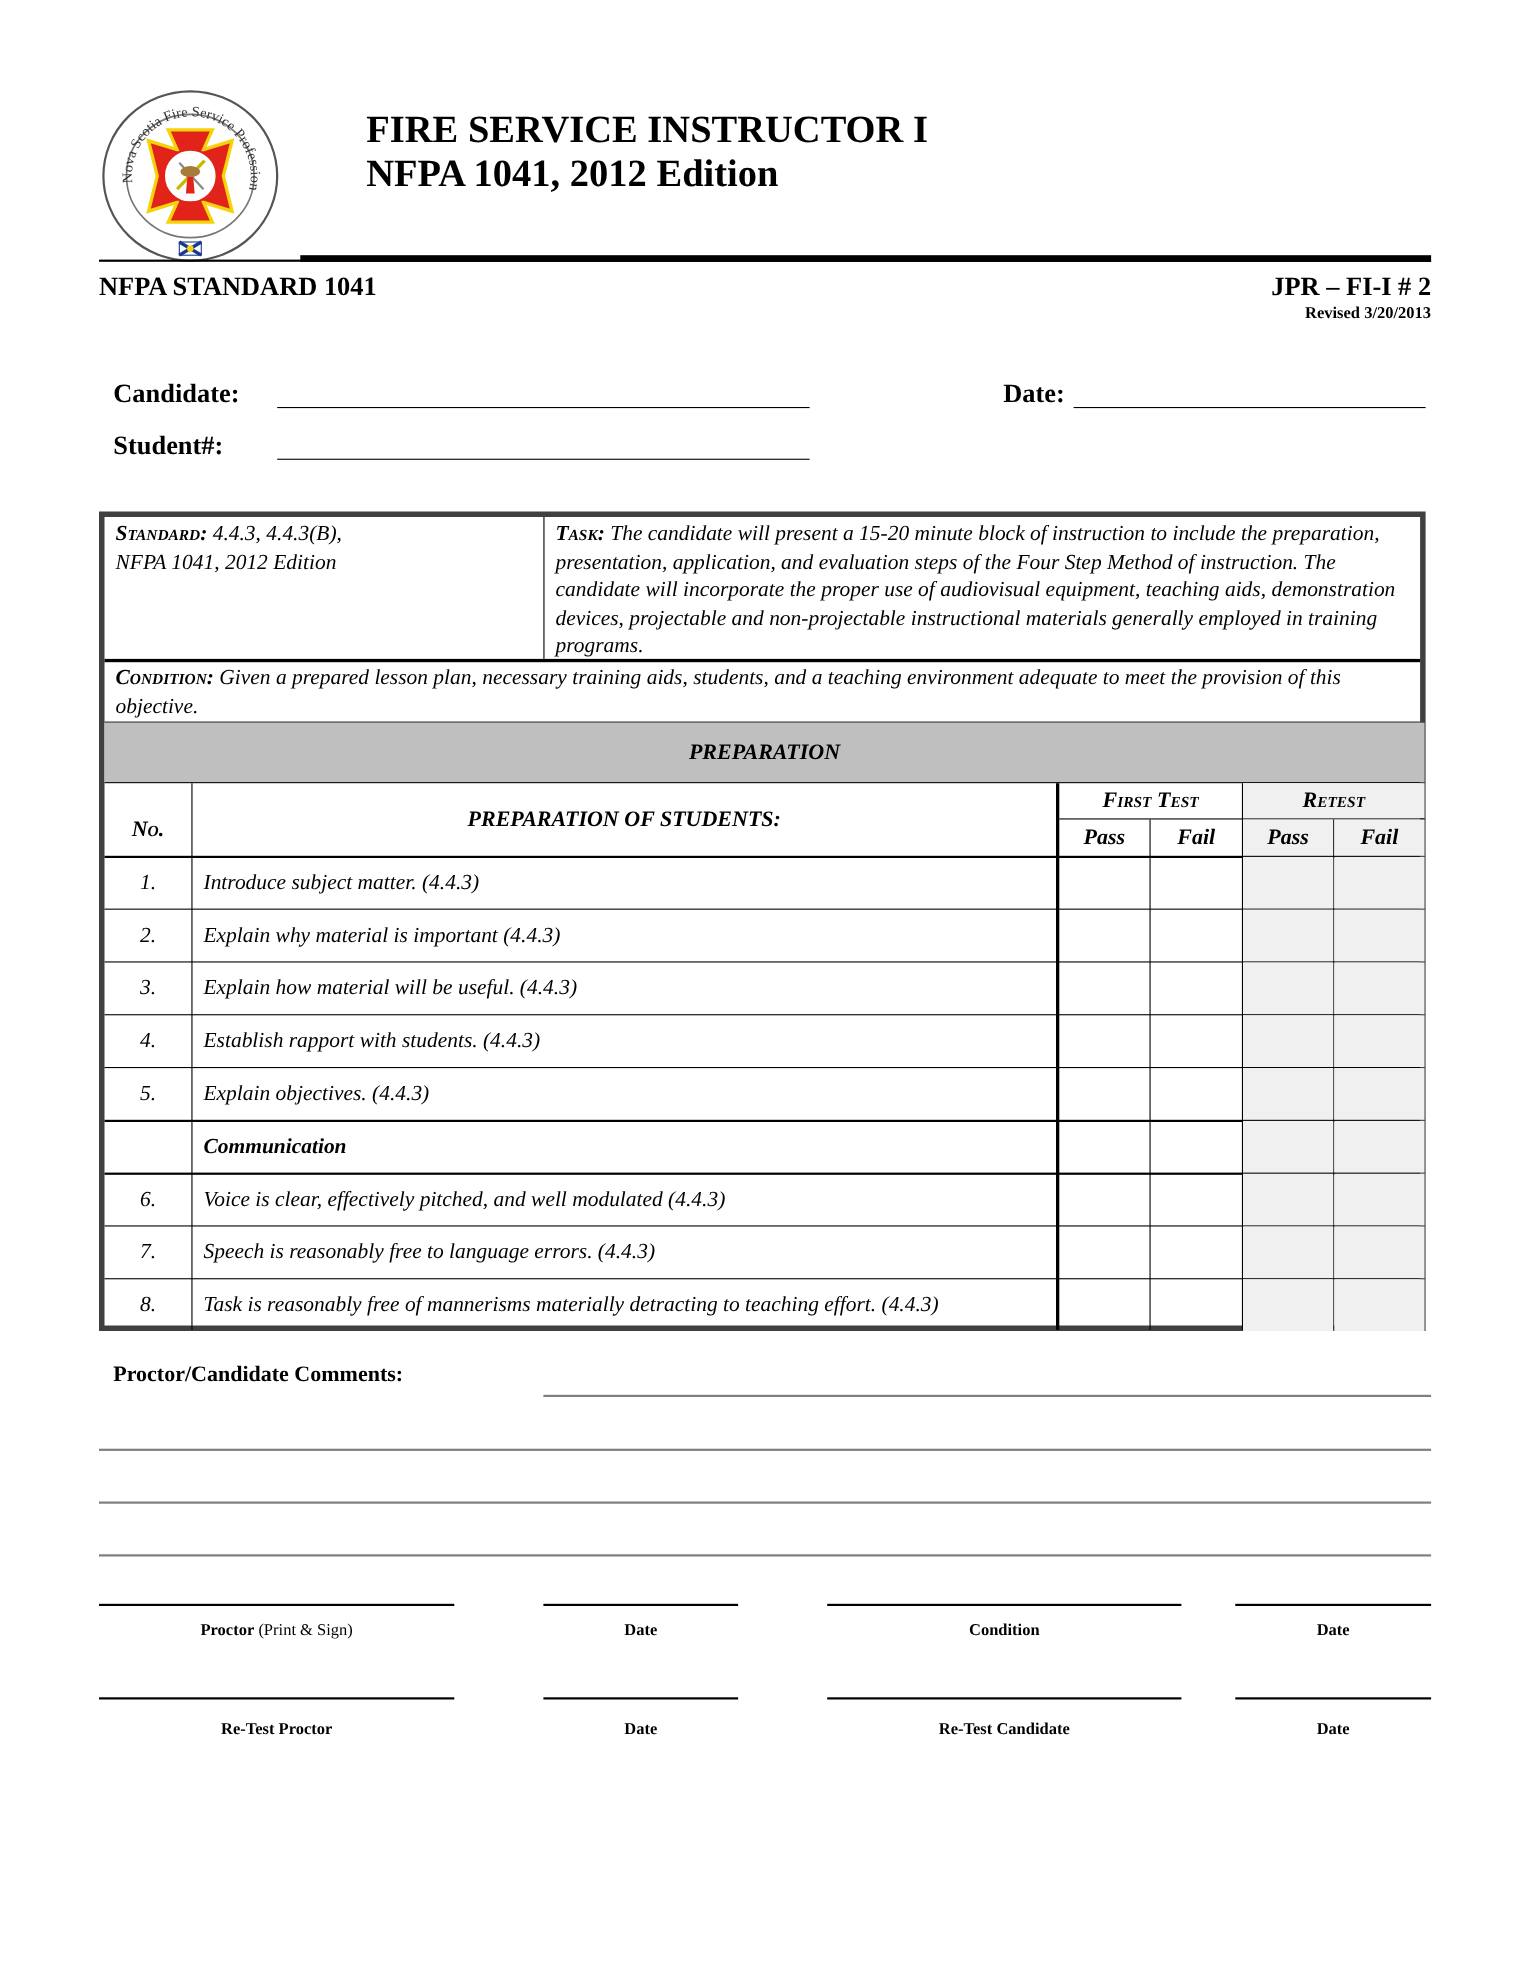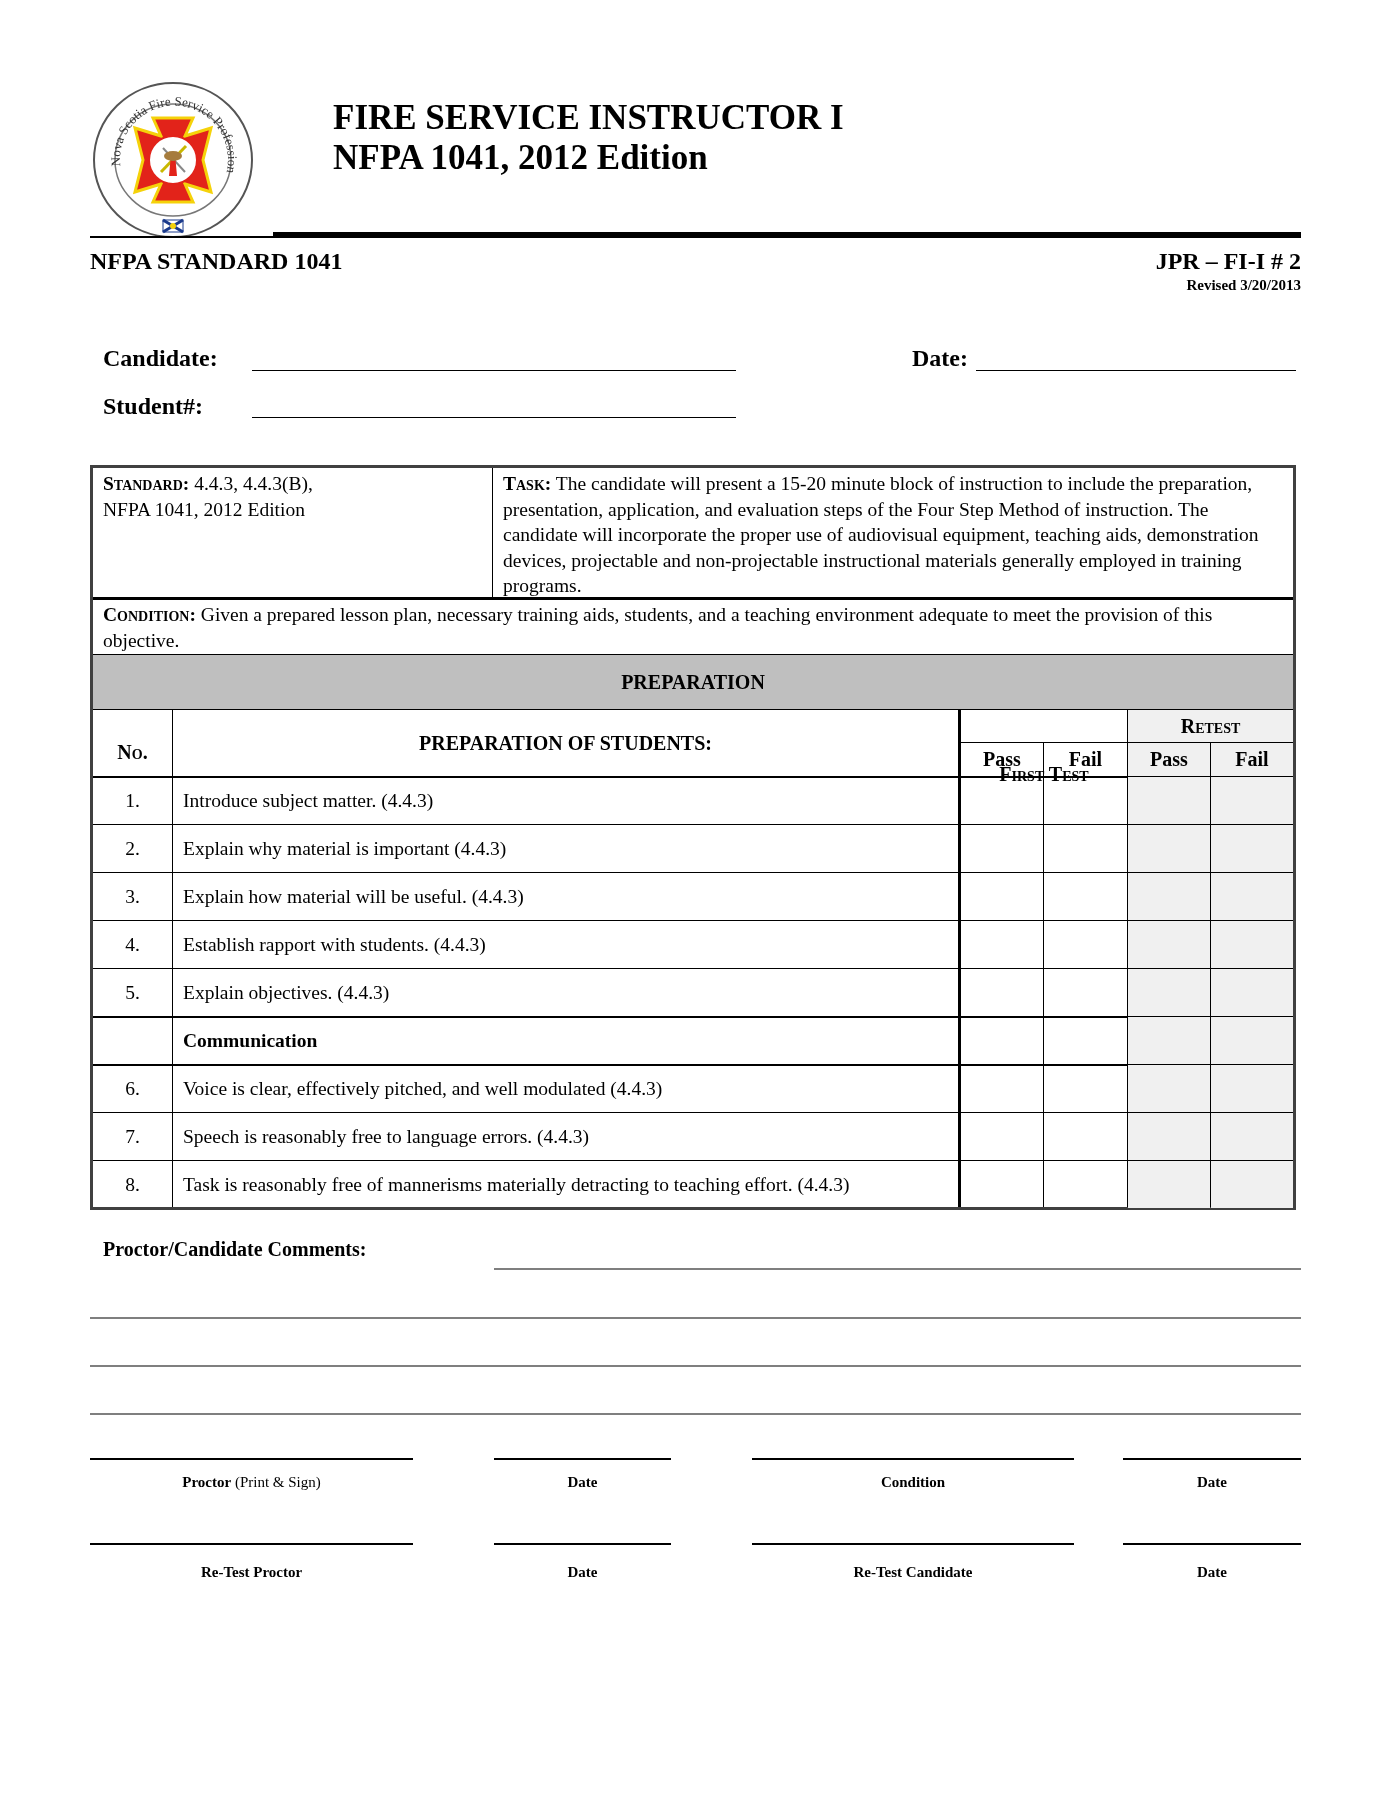--- a/index.html
+++ b/index.html
@@ -8,21 +8,21 @@
   .logo{left:91px;top:80px;width:165px;height:160px;}
   .title{left:333px;font-weight:bold;font-size:35px;line-height:40px;white-space:nowrap;}
   .rule-thin{left:90px;top:236px;width:1211px;height:2px;background:#000;}
   .rule-thick{left:273px;top:232px;width:1028px;height:6px;background:#000;}
   .std-label{left:90px;top:248px;font-size:24px;font-weight:bold;}
   .jpr{right:90px;top:248px;font-size:24px;font-weight:bold;text-align:right;}
   .revised{right:90px;top:277px;font-size:15px;font-weight:bold;text-align:right;}
   .flabel{font-size:24px;font-weight:bold;}
   .fline{height:1px;background:#000;}
   
-  .tbl{left:90px;top:465px;width:1206px;height:745px;border:3px solid #404040;box-sizing:border-box;}
+  .tbl{left:90px;top:465px;width:1206px;height:745px;border:5px solid #404040;box-sizing:border-box;font-style:italic;}
   .cell{position:absolute;box-sizing:border-box;}
   .sc{font-variant:small-caps;font-weight:bold;}
   .txt{font-size:19.5px;line-height:25.5px;}
   .hline{position:absolute;left:0;right:0;background:#000;}
   .vline{position:absolute;background:#000;width:1px;}
   .gray{background:#bfbfbf;}
   .lgray{background:#f0f0f0;}
   .center{display:flex;align-items:center;justify-content:center;text-align:right;}
   .vcenter{display:flex;align-items:center;}
   .hdr{font-weight:bold;font-size:20px;}
@@ -98,21 +98,21 @@
   <div class="cell gray center hdr" style="left:0;top:187px;width:1200px;height:54px;">PREPARATION</div>
   <div class="hline" style="top:241px;height:1px;"></div>
 
   <div class="cell center hdr" style="left:0;top:242px;width:79px;height:84px;">
       <span class="sc">No.</span>
     </div>
   <div class="vline" style="left:79px;top:242px;height:497px;"></div>
   <div class="cell center hdr" style="left:80px;top:242px;width:785px;height:66px;">PREPARATION OF STUDENTS:</div>
   <div class="vline" style="left:865px;top:242px;height:497px;width:3px;"></div>
 
-  <div class="cell center hdr" style="left:868px;top:242px;width:166px;height:32px;margin-top:48px;">
+  <div class="cell center hdr" style="left:868px;top:242px;width:166px;height:32px;">
       <span class="sc">First Test</span>
     </div>
   <div class="cell center hdr lgray" style="left:1035px;top:242px;width:165px;height:32px;">
       <span class="sc">Retest</span>
     </div>
   <div class="vline" style="left:1034px;top:242px;height:497px;"></div>
   <div style="position:absolute;left:868px;top:274px;width:332px;height:1px;background:#000;"></div>
 
   <div class="cell center hdr" style="left:868px;top:275px;width:82px;height:33px;">Pass</div>
   <div class="vline" style="left:950px;top:275px;height:464px;"></div>

